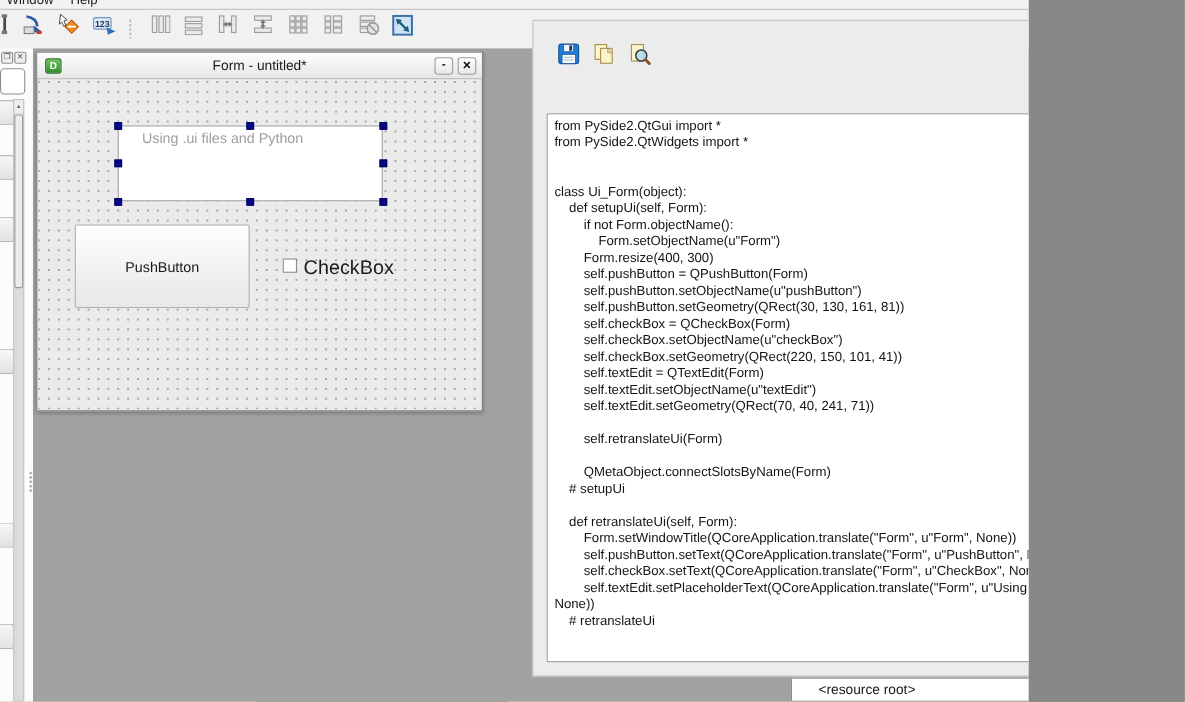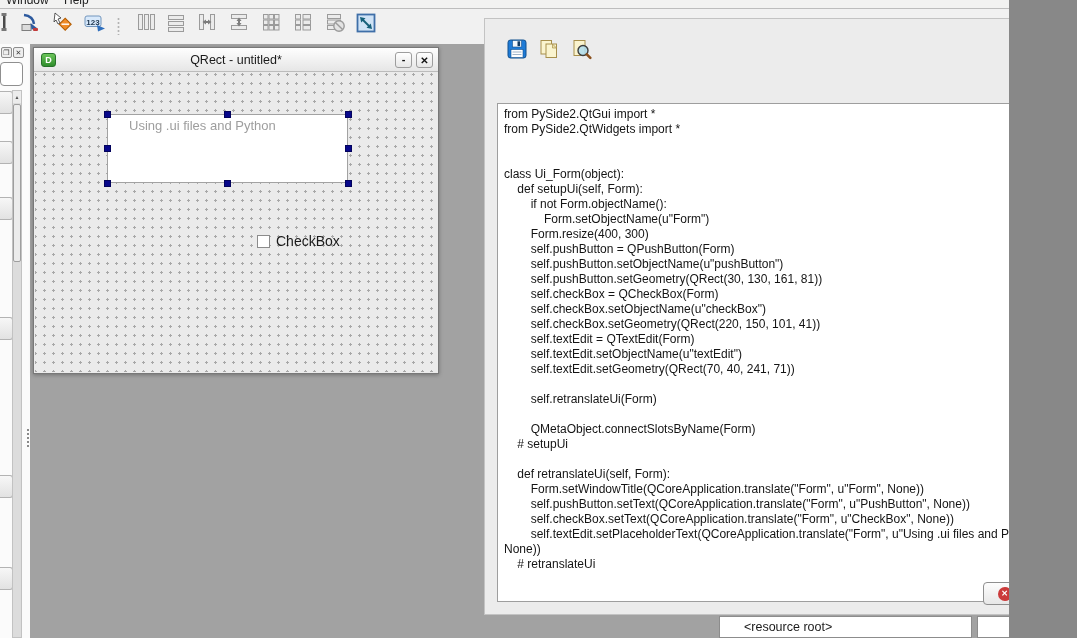--- a/index.html
+++ b/index.html
@@ -1,18 +1,18 @@
 <!DOCTYPE html>
 <html><head>
 <meta charset="utf-8">
 <style>
   * { margin:0; padding:0; box-sizing:border-box; }
   html,body { background:#888; }
   #screen {
-    position:relative; width:1009px; height:638px; overflow:hidden;
+    position:relative; width:935px; height:638px; overflow:hidden;
     background:#fef9c3; font-family:"Liberation Sans", sans-serif; color:#1a1a1a;
   }
   .abs { position:absolute; }
 
   
   #menubar { left:0; top:0; width:1077px; height:9px; background:#f2f2f1;
              border-bottom:1px solid #bdbdbd; overflow:hidden; }
   #menubar span { position:absolute; top:-7px; font-size:12px; color:#222; }
 
   
@@ -67,21 +67,21 @@
   #ftextedit { position:absolute; left:72px; top:41px; width:241px; height:69px;
                background:#fff; border:1px solid #a2a2a2; }
   #ftextedit .ph { padding:3px 21px; font-size:13px; color:#9e9e9e; }
   .handle { position:absolute; width:7px; height:7px; background:#07078a; border:1px solid #03035c; }
   #fpush { position:absolute; left:33px; top:131px; width:159px; height:76px;
            background:linear-gradient(#ffffff,#efefef 65%,#e8e8e8); border:1px solid #b0b0b0;
            border-radius:2px; display:flex; align-items:center; justify-content:center;
            font-size:13px; }
   #fcheck-ind { position:absolute; left:222px; top:162px; width:13px; height:13px;
                 background:#fff; border:1px solid #8c8c8c; }
-  #fcheck-label { position:absolute; left:241px; top:160px; font-size:14px; }
+  #fcheck-label { position:absolute; left:241px; top:160px; font-size:18px; }
 
   
   #codedlg { left:484px; top:18px; width:582px; height:597px; background:#ececec;
              border:1px solid #c3c3c3; }
   .dlgbtn { position:absolute; top:17px; width:26px; height:26px; display:flex;
             align-items:center; justify-content:center; border-radius:3px; }
   #codearea { position:absolute; left:12px; top:56px; width:569px; height:499px;
               background:#fff; border:1px solid #9e9e9e; overflow:hidden;margin-top:28px; }
   #codearea pre { position:absolute; left:0; top:0; right:15px; bottom:0;
                   padding:3px 2px 3px 6px; font-family:"Liberation Sans", sans-serif;
@@ -251,37 +251,38 @@
     <div id="wb-scroll">
       <div id="wb-up">▲</div>
       <div id="wb-thumb"></div>
     </div>
     <div id="wb-grip"></div>
   </div>
 
   <div id="formwin" class="abs">
     <div id="formwin-title">
       <div id="formwin-dicon">D</div>
-      <div id="formwin-titletext">QRect - untitled*</div>
+      <div id="formwin-titletext">Form - untitled*</div>
       <div class="winbtn" style="left:361px; font-size:11px; line-height:13px">-</div>
       <div class="winbtn" style="left:382px; font-size:10px; line-height:15px">✕</div>
     </div>
     <div id="formwin-body">
       <div id="ftextedit">
         <div class="ph">Using .ui files and Python</div>
       </div>
 
       <div class="handle" style="left:69px;  top:38px"></div>
       <div class="handle" style="left:189px; top:38px"></div>
       <div class="handle" style="left:310px; top:38px"></div>
       <div class="handle" style="left:69px;  top:72px"></div>
       <div class="handle" style="left:310px; top:72px"></div>
       <div class="handle" style="left:69px;  top:107px"></div>
       <div class="handle" style="left:189px; top:107px"></div>
       <div class="handle" style="left:310px; top:107px"></div>
+      <div id="fpush">PushButton</div>
       <div id="fcheck-ind"></div>
       <div id="fcheck-label">CheckBox</div>
     </div>
   </div>
 
   <div id="codedlg" class="abs">
     <div class="dlgbtn" style="left:19px">
       <svg width="22" height="22" viewBox="0 0 22 22">
         <rect x="2" y="2" width="18" height="18" rx="2.5" fill="#1e7bd7" stroke="#11508f"></rect>
         <rect x="6.5" y="2.5" width="9" height="6.5" fill="#f4f8fc" stroke="#11508f" stroke-width="0.6"></rect>

